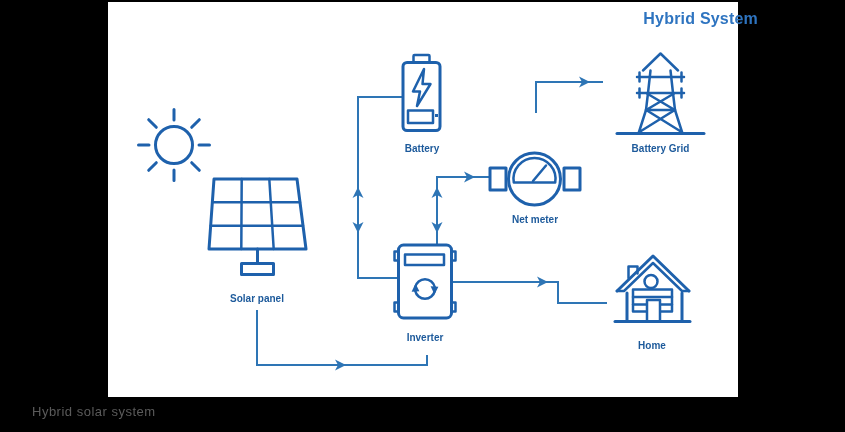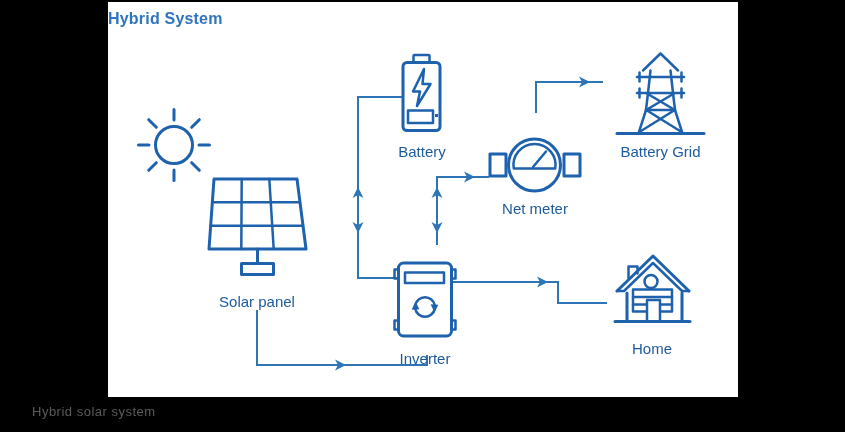--- a/index.html
+++ b/index.html
@@ -3,29 +3,29 @@
 <meta charset="utf-8">
 <style>
   html,body{margin:0;padding:0;}
   body{
     width:845px;height:432px;background:#000;position:relative;overflow:hidden;
     font-family:"Liberation Sans", sans-serif;
   }
   .canvas{position:absolute;inset:0;}
   .panel{position:absolute;left:108px;top:2px;width:630px;height:395px;background:#fff;}
   .title{
-    position:absolute;top:8px;left:0;width:100%;text-align:left;
-    font-size:16px;font-weight:bold;color:var(--c-title);letter-spacing:.2px;
+    position:absolute;top:8px;left:0;width:100%;text-align:right;
+    font-size:16px;font-weight:bold;color:var(--c-title);letter-spacing:.2px;padding-left:20px;
   }
   .connectors{position:absolute;left:0;top:0;width:630px;height:395px;}
   .node{position:absolute;}
   .node svg{display:block;}
   .node .label{
     position:absolute;left:50%;transform:translateX(-50%);white-space:nowrap;
-    font-size:15px;font-weight:normal;color:var(--c-label);
+    font-size:10px;font-weight:bold;color:var(--c-label);
   }
   .caption{
     position:absolute;top:404px;left:0;width:845px;
     font-size:13px;color:var(--c-caption);letter-spacing:.5px;margin-left:32px;
   }
   
   .ic{fill:none;stroke:var(--c-icon);stroke-linecap:round;stroke-linejoin:round;}
   .icw{fill:#fff;stroke:var(--c-icon);stroke-linecap:round;stroke-linejoin:round;}
   .icf{fill:var(--c-icon);stroke:none;}.s25{stroke-width:2.5;}.s3{stroke-width:3;}
   .ln{fill:none;stroke:var(--c-line);stroke-width:2;}
@@ -86,21 +86,21 @@
       <svg width="42" height="80" viewBox="0 0 42 80">
         <rect class="ic s25" x="12.5" y="2" width="16" height="7.5" rx="1"></rect>
         <rect class="ic s3" x="2" y="9.5" width="37" height="68" rx="4"></rect>
         <path class="ic s25" d="M23,16 L12,38.5 H19 L16,53 L29.5,31 H21.5 Z"></path>
         <rect class="ic s25" x="7" y="57.5" width="25" height="12.5"></rect>
         <rect class="icf" x="34" y="61" width="3" height="3"></rect>
       </svg>
       <div class="label" style="top:90px;">Battery</div>
     </div>
 
-    <div class="node" style="left:380px;top:133px;width:94px;height:85px;">
+    <div class="node" style="left:380px;top:147px;width:94px;height:85px;">
       <svg width="94" height="62" viewBox="0 0 94 62">
         <rect class="ic s3" x="2" y="19" width="16" height="22"></rect>
         <rect class="ic s3" x="76" y="19" width="16" height="22"></rect>
         <circle class="icw s3" cx="46.5" cy="30" r="26"></circle>
         <path class="ic s25" d="M25.8,33.5 A21,21 0 1 1 67.2,33.5 Z"></path>
         <path class="ic s25" d="M45,32 L58,16.5"></path>
       </svg>
       <div class="label" style="top:65px;">Net meter</div>
     </div>
 
@@ -110,21 +110,21 @@
         <path class="ic s25" d="M24,26 H71 M26.5,21.5 V30.5 M68.5,21.5 V30.5"></path>
         <path class="ic s25" d="M24,42 H71 M26.5,37.5 V46.5 M68.5,37.5 V46.5"></path>
         <path class="ic s25" d="M37.5,19.5 L35,42 L33,59 M57.5,19.5 L60,42 L62,59"></path>
         <path class="ic s25" d="M33,59 H62 M34,42.5 L61,58.5 M61,42.5 L34,58.5"></path>
         <path class="ic s25" d="M33,59 L25.5,82.5 M62,59 L69.5,82.5 M34,59.5 L67,80 M61,59.5 L28,80"></path>
         <path class="ic s3" d="M4,82.5 H91"></path>
       </svg>
       <div class="label" style="top:92px;">Battery Grid</div>
     </div>
 
-    <div class="node" style="left:285px;top:241px;width:64px;height:105px;margin-top:18px;">
+    <div class="node" style="left:285px;top:241px;width:64px;height:105px;">
       <svg width="64" height="80" viewBox="0 0 64 80">
         <path class="ic s25" d="M6.5,8.5 H1.5 V17.5 H6.5 M6.5,59.5 H1.5 V68.5 H6.5
                                 M57.5,8.5 H62.5 V17.5 H57.5 M57.5,59.5 H62.5 V68.5 H57.5"></path>
         <rect class="icw s3" x="5.5" y="2" width="53" height="73" rx="5"></rect>
         <rect class="ic s25" x="12" y="11.5" width="39" height="10.5"></rect>
         <path class="ic s25" d="M22.2,44.3 A10,10 0 0 1 41.8,44.3"></path>
         <path class="ic s25" d="M41.8,47.7 A10,10 0 0 1 22.2,47.7"></path>
         <polygon class="icf" points="41.5,51.5 37.6,43.2 45.4,43.8"></polygon>
         <polygon class="icf" points="22.5,40.5 18.6,48.8 26.4,48.2"></polygon>
       </svg>

